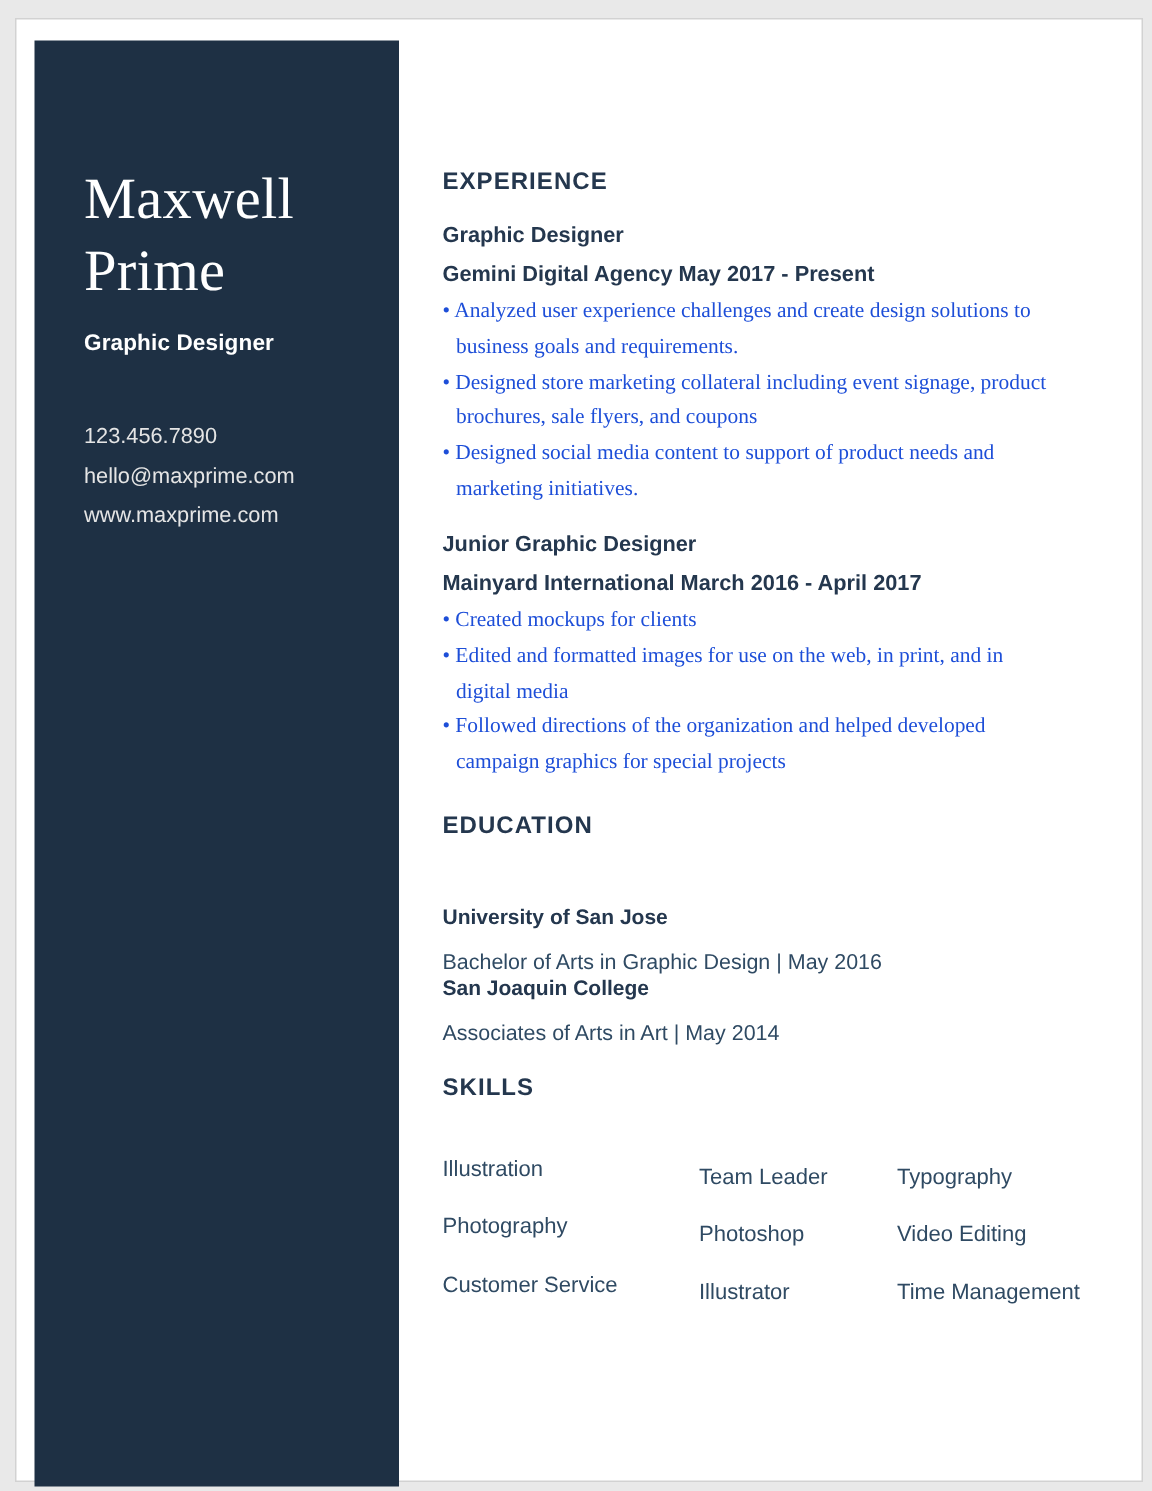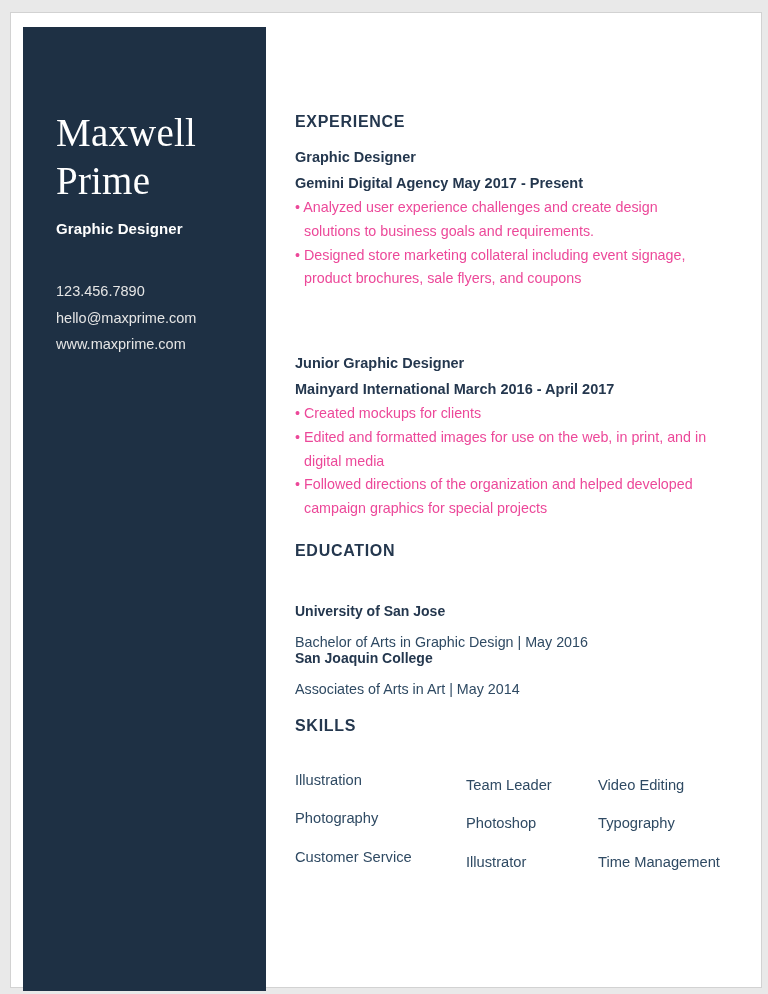--- a/index.html
+++ b/index.html
@@ -107,25 +107,26 @@
     line-height: 26px;
     white-space: nowrap;
   }
 
   .bullets {
     margin: 0;
     padding: 0;
     list-style: none;
   }
   .bullet {
-    color: #ec4899;
+    color: #1d4ed8;
     font-size: 14.3px;
     line-height: 23.8px;
     text-indent: -9px;
     padding-left: 9px;
+    font-family: Liberation Serif, serif;
   }
 
   .edu-group { position: absolute; left: 0; width: 412px; }
   .edu-1 { top: 571px; margin-top: 16px; }
   .edu-2 { top: 634px; }
 
   .edu-school {
     color: #24374e;
     font-size: 14px;
     font-weight: bold;
@@ -188,20 +189,21 @@
     <div class="content">
 
       <div class="section-heading heading-experience">EXPERIENCE</div>
 
       <div class="job job-1">
         <div class="job-title">Graphic Designer</div>
         <div class="job-company">Gemini Digital Agency May 2017 - Present</div>
         <ul class="bullets">
           <li class="bullet">• Analyzed user experience challenges and create design solutions to business goals and requirements.</li>
           <li class="bullet">• Designed store marketing collateral including event signage, product brochures, sale flyers, and coupons</li>
+          <li class="bullet">• Designed social media content to support of product needs and marketing initiatives.</li>
         </ul>
       </div>
 
       <div class="job job-2">
         <div class="job-title">Junior Graphic Designer</div>
         <div class="job-company">Mainyard International March 2016 - April 2017</div>
         <ul class="bullets">
           <li class="bullet">• Created mockups for clients</li>
           <li class="bullet">• Edited and formatted images for use on the web, in print, and in digital media</li>
           <li class="bullet">• Followed directions of the organization and helped developed campaign graphics for special projects</li>
@@ -227,22 +229,22 @@
           <div class="skill-item">Illustration</div>
           <div class="skill-item">Photography</div>
           <div class="skill-item">Customer Service</div>
         </div>
         <div class="skill-col skill-col-1">
           <div class="skill-item">Team Leader</div>
           <div class="skill-item">Photoshop</div>
           <div class="skill-item">Illustrator</div>
         </div>
         <div class="skill-col skill-col-2">
+          <div class="skill-item">Typography</div>
           <div class="skill-item">Video Editing</div>
-          <div class="skill-item">Typography</div>
           <div class="skill-item">Time Management</div>
         </div>
       </div>
 
     </div>
 
   </div>
 </div>
 
 </body></html>

